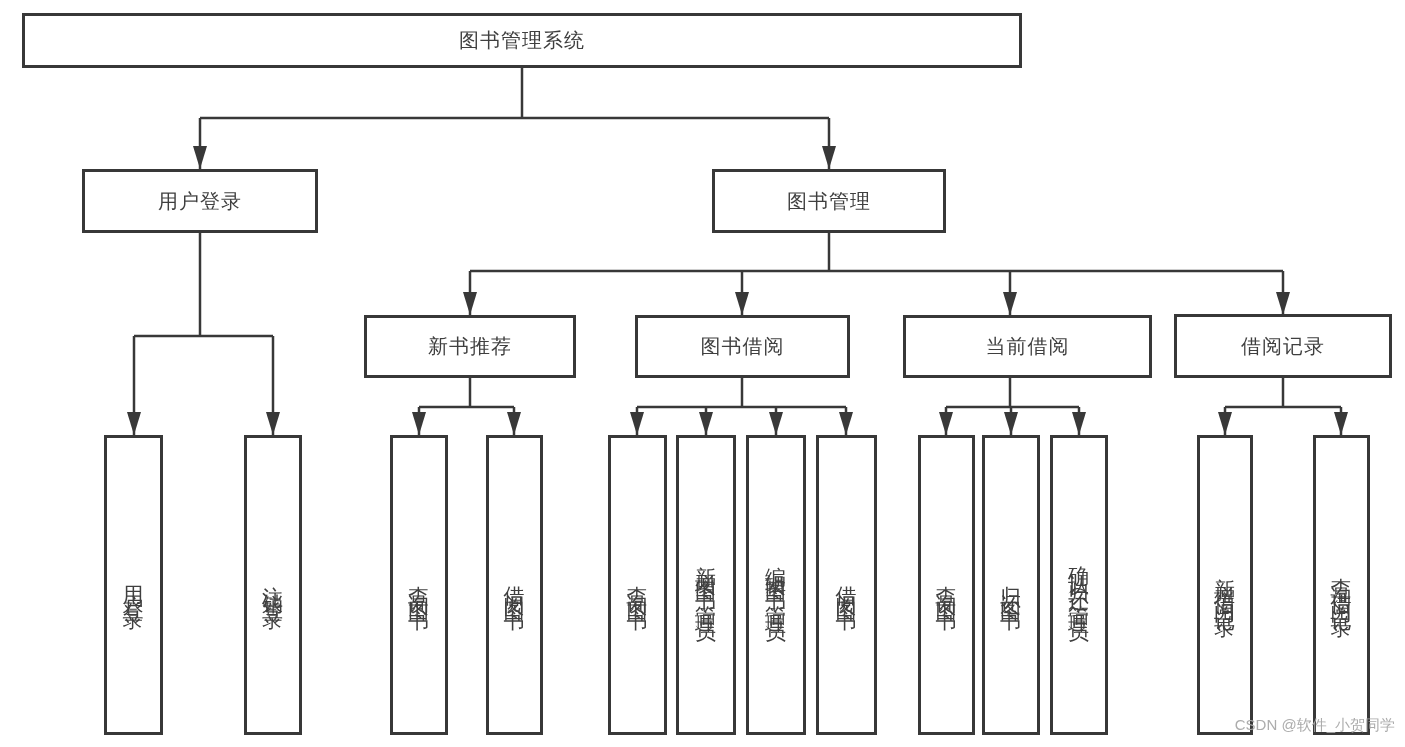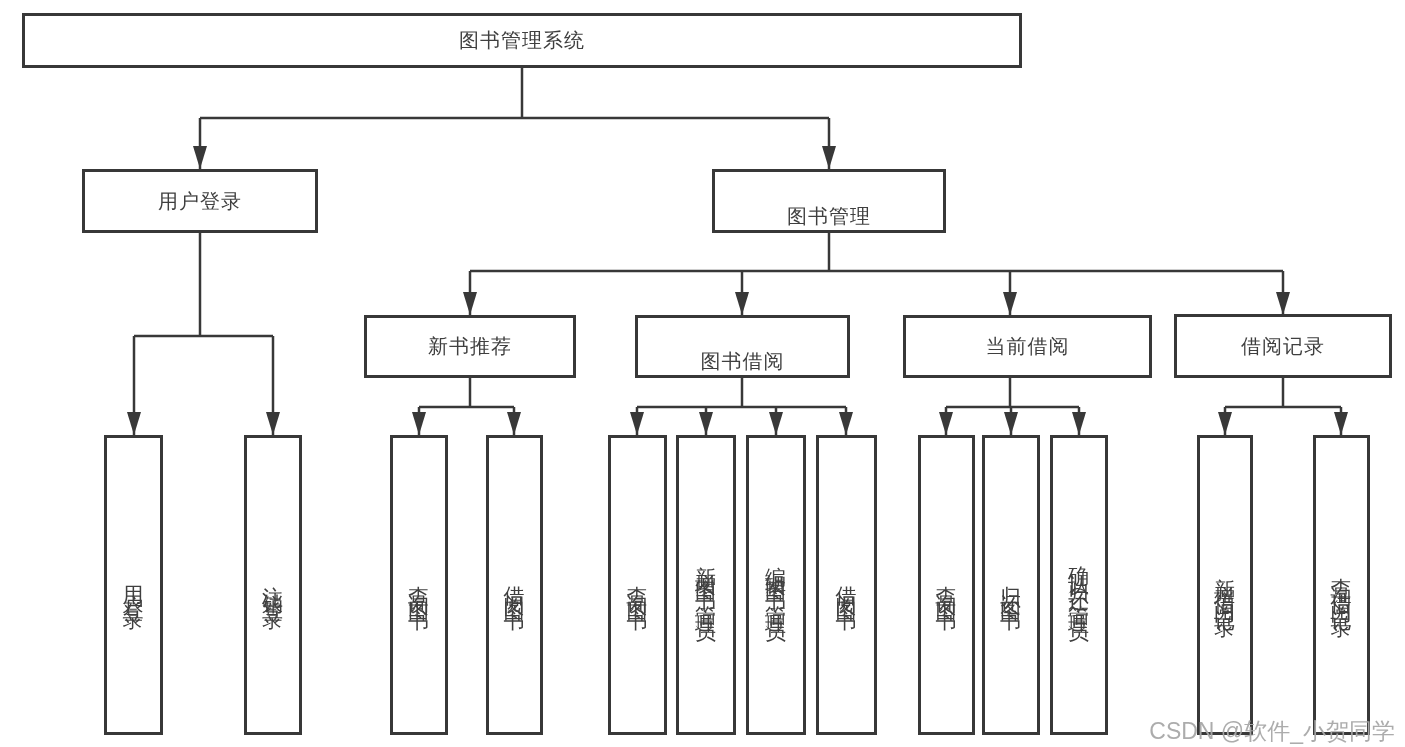--- a/index.html
+++ b/index.html
@@ -37,21 +37,21 @@
     writing-mode: vertical-rl;
     font-size: 21px;
     letter-spacing: 8px;
     line-height: 1;
     white-space: nowrap;
   }
   .watermark {
     position: absolute;
     top: 716px;
     right: 10px;
-    font-size: 23px;
+    font-size: 15px;
     color: rgba(168, 168, 168, 0.95);
     z-index: 3;
     white-space: nowrap;
   }
 </style>
 </head>
 <body>
 
 <div class="canvas">
 
@@ -105,28 +105,28 @@
     </g>
   </svg>
 
   <div class="node h-node" style="left:22px; top:13px; width:1000px; height:55px;">
     <span class="label">图书管理系统</span>
   </div>
 
   <div class="node h-node" style="left:82px; top:169px; width:236px; height:64px;">
     <span class="label">用户登录</span>
   </div>
-  <div class="node h-node" style="left:712px; top:169px; width:234px; height:64px;align-items:flex-end;">
+  <div class="node h-node" style="left:712px; top:169px; width:234px; height:64px;">
     <span class="label">图书管理</span>
   </div>
 
   <div class="node h-node" style="left:364px; top:315px; width:212px; height:63px;text-align:right;">
     <span class="label">新书推荐</span>
   </div>
-  <div class="node h-node" style="left:635px; top:315px; width:215px; height:63px;align-items:flex-end;">
+  <div class="node h-node" style="left:635px; top:315px; width:215px; height:63px;">
     <span class="label">图书借阅</span>
   </div>
   <div class="node h-node" style="left:903px; top:315px; width:249px; height:63px;">
     <span class="label">当前借阅</span>
   </div>
   <div class="node h-node" style="left:1174px; top:314px; width:218px; height:64px;">
     <span class="label">借阅记录</span>
   </div>
 
   <div class="node v-node" style="left:104px; top:435px; width:59px; height:300px;">

